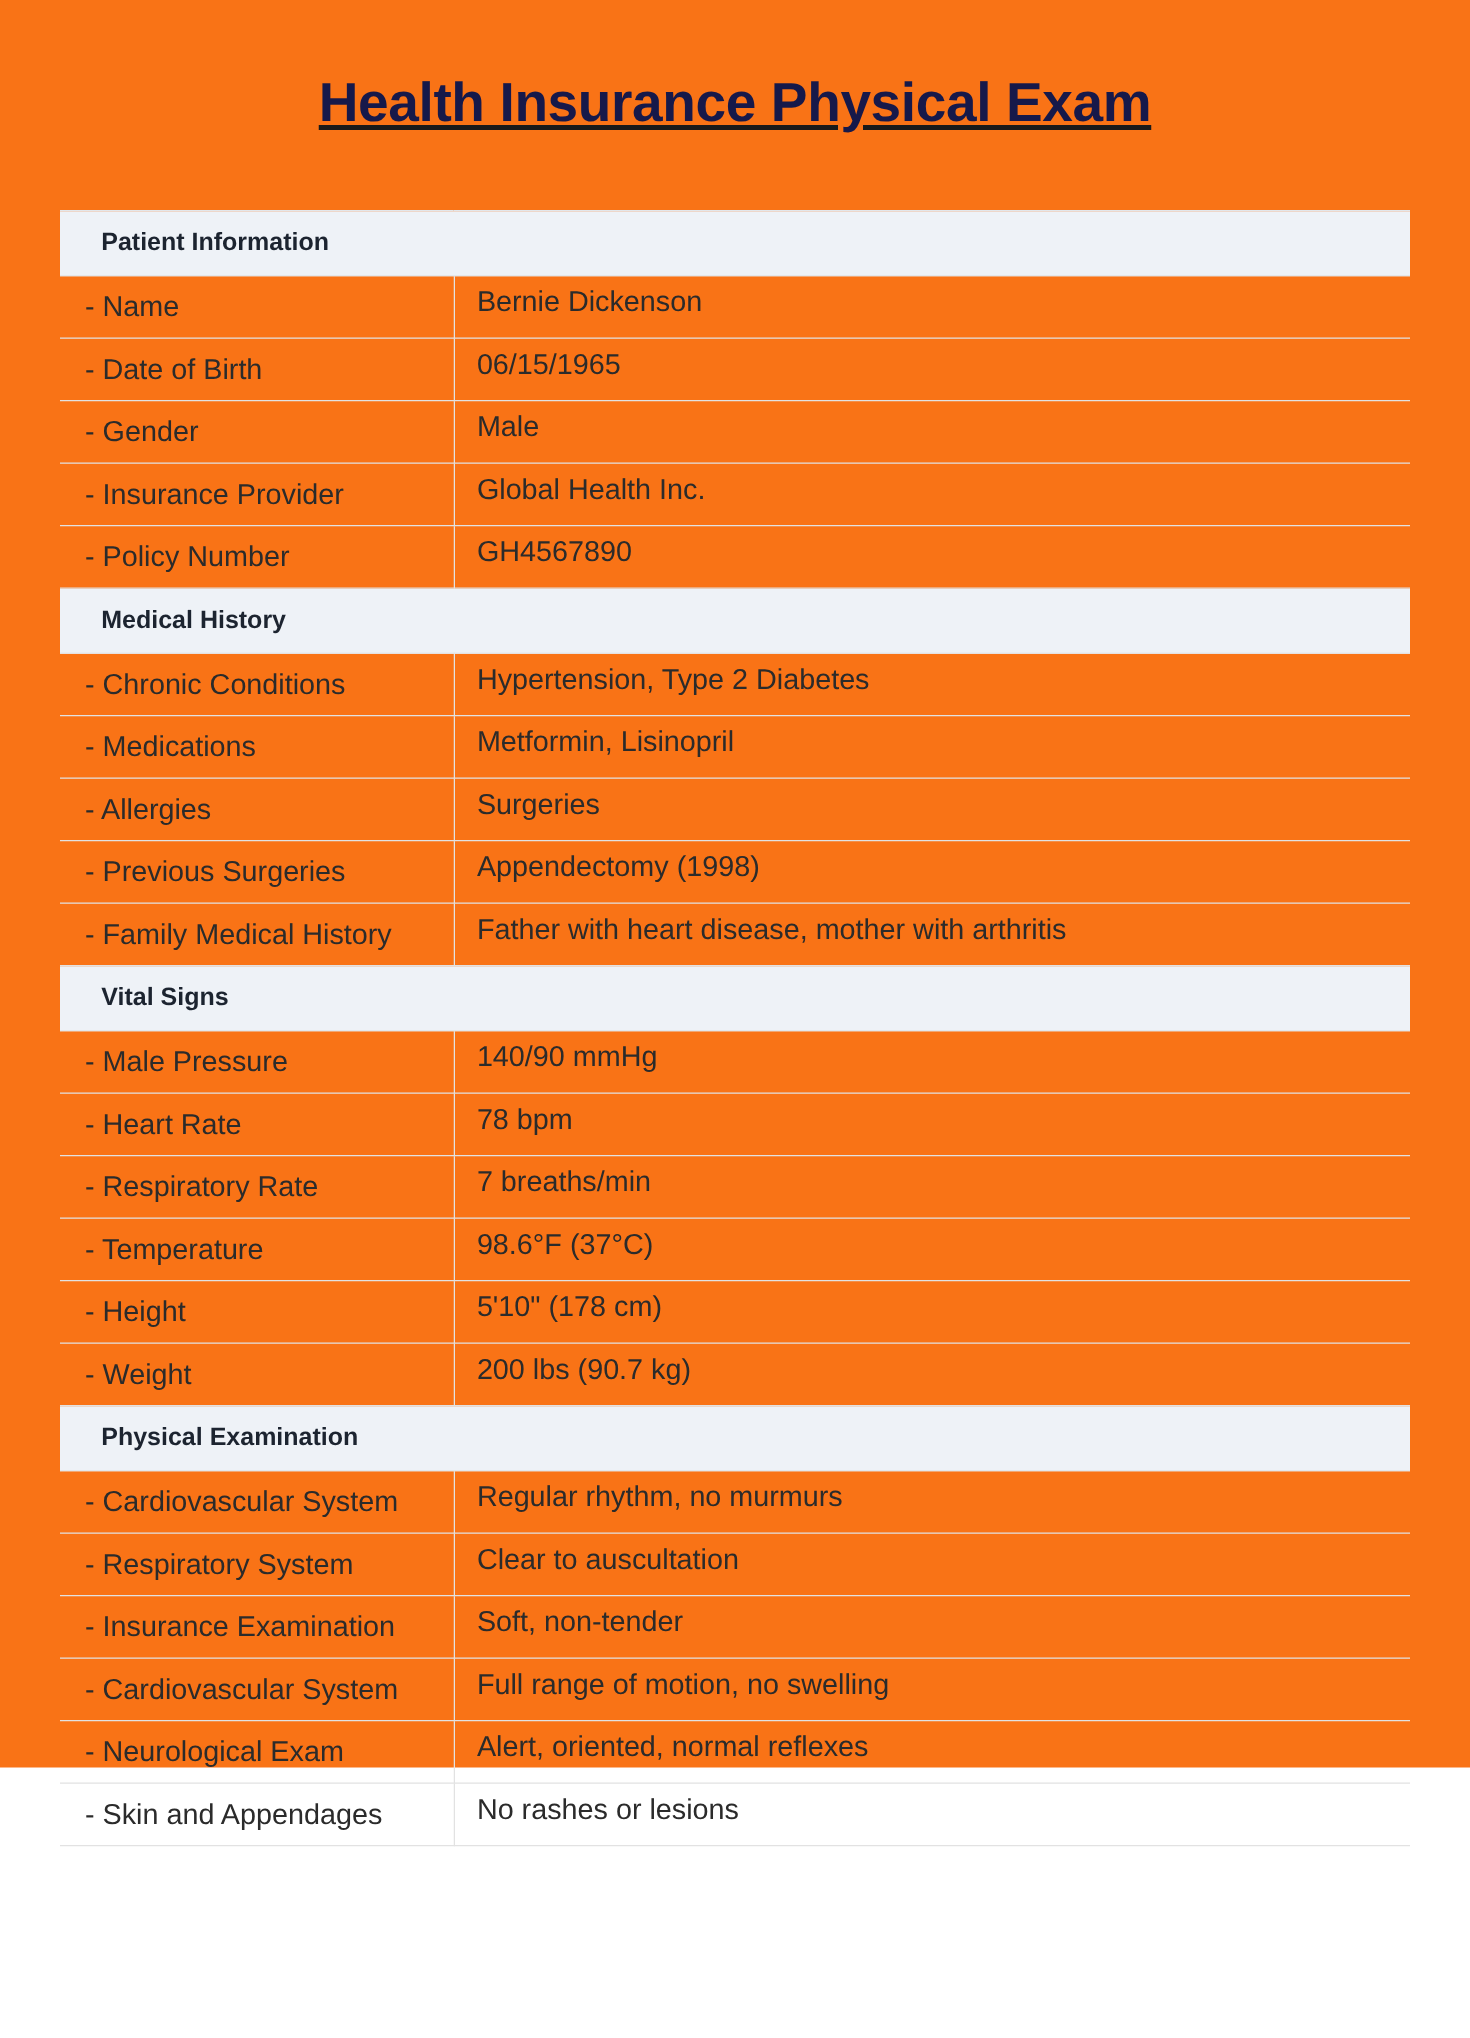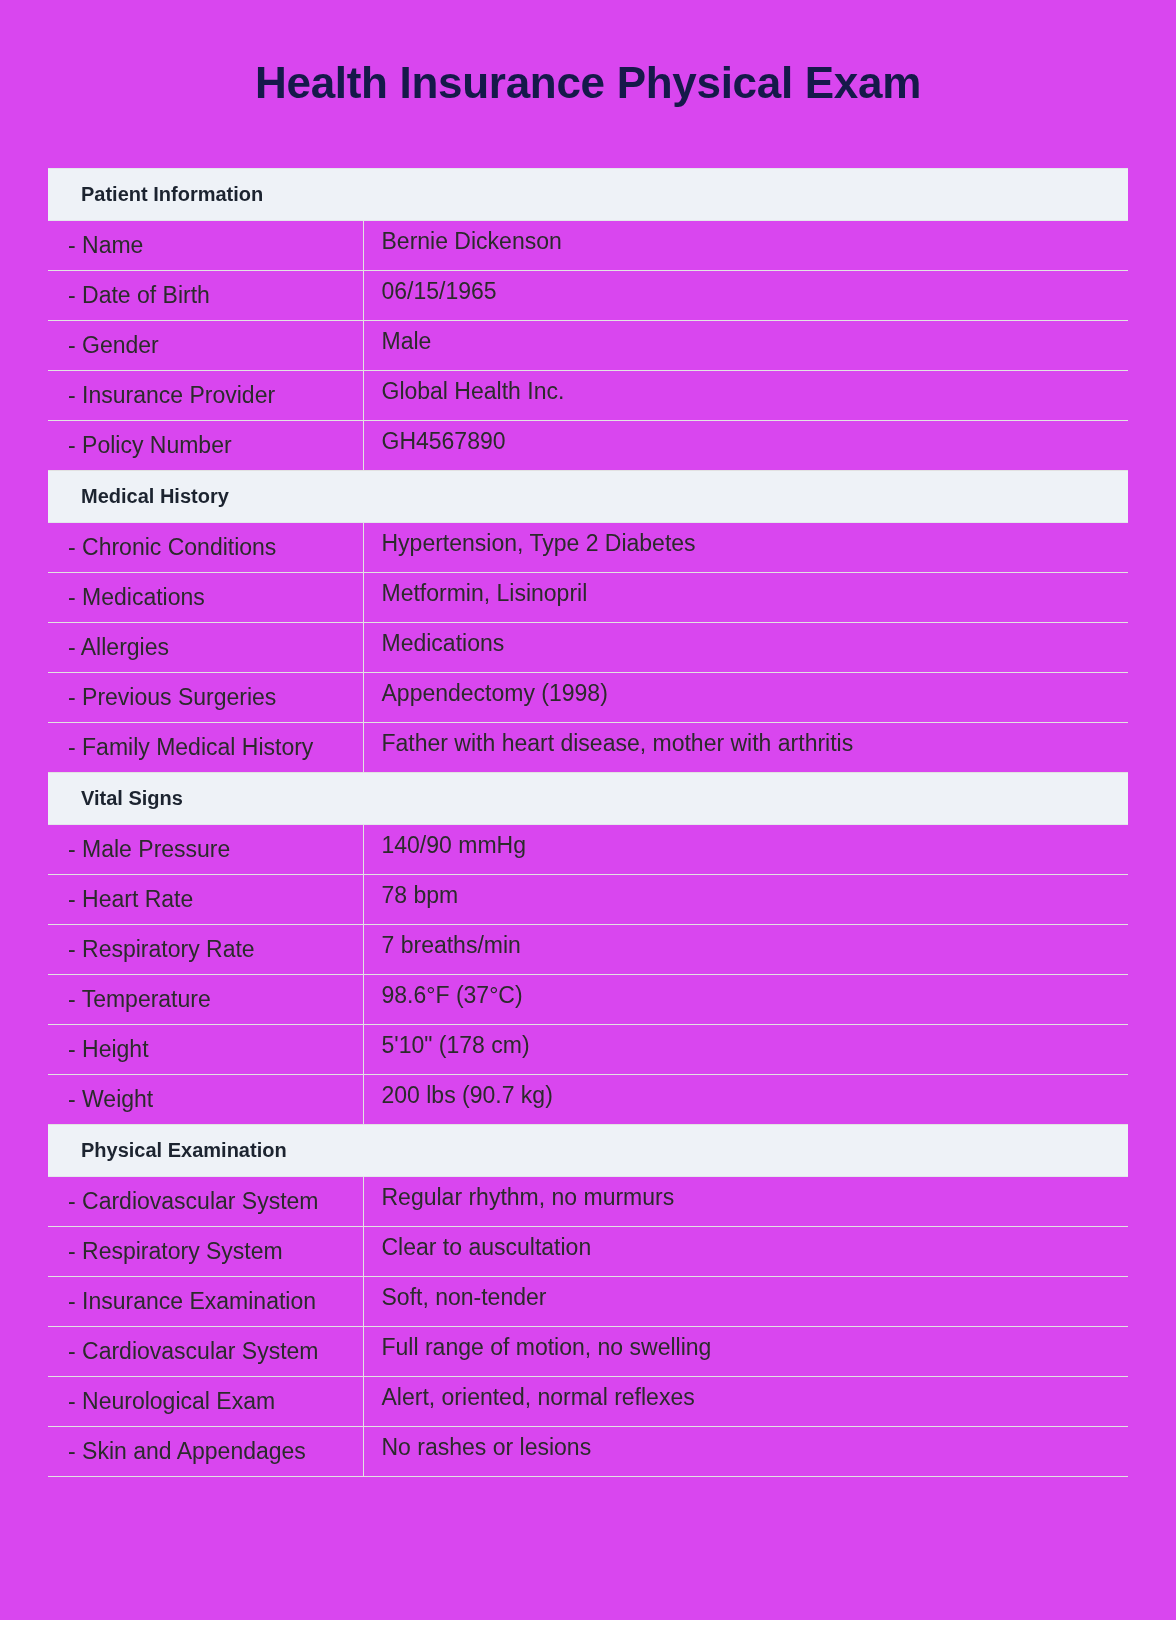--- a/index.html
+++ b/index.html
@@ -13,23 +13,24 @@
     width: 1176px;
     height: 1630px;
     font-family: "Liberation Sans", sans-serif;
     color: #1a1a1a;
     -webkit-font-smoothing: antialiased;
     overflow: hidden;
   }
 
   .page {
     width: 1176px;
-    height: 1620px;
+    height: 1414px;
     position: relative;
-    background: #d946ef;
+    background: #f97316;
+    text-decoration: underline;
   }
 
   
   .doc-title {
     text-align: center;
     font-size: 44px;
     font-weight: bold;
     color: #16194a;
     letter-spacing: -0.3px;
     padding-top: 58px;
@@ -129,21 +130,21 @@
         <tr class="data-row">
           <td class="cell-label">- Chronic Conditions</td>
           <td class="cell-value">Hypertension, Type 2 Diabetes</td>
         </tr>
         <tr class="data-row">
           <td class="cell-label">- Medications</td>
           <td class="cell-value">Metformin, Lisinopril</td>
         </tr>
         <tr class="data-row">
           <td class="cell-label">- Allergies</td>
-          <td class="cell-value">Medications</td>
+          <td class="cell-value">Surgeries</td>
         </tr>
         <tr class="data-row">
           <td class="cell-label">- Previous Surgeries</td>
           <td class="cell-value">Appendectomy (1998)</td>
         </tr>
         <tr class="data-row">
           <td class="cell-label">- Family Medical History</td>
           <td class="cell-value">Father with heart disease, mother with arthritis</td>
         </tr>
         <tr class="section-row">

